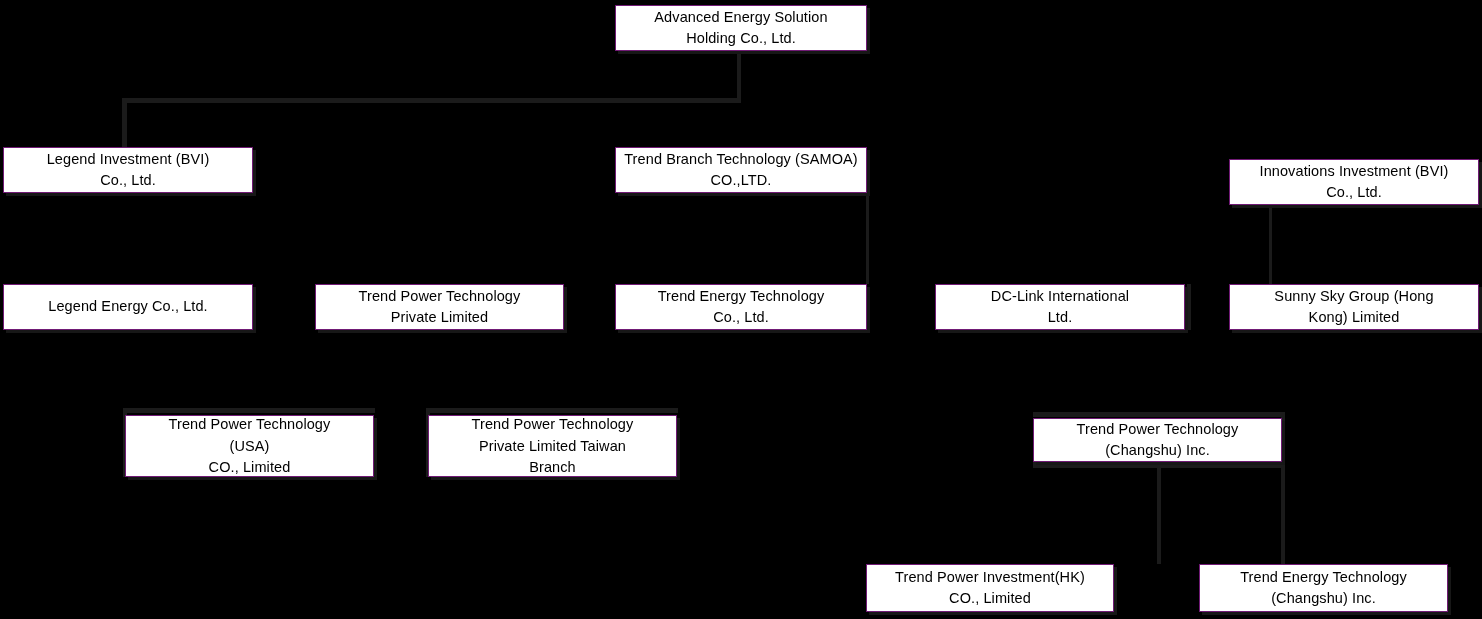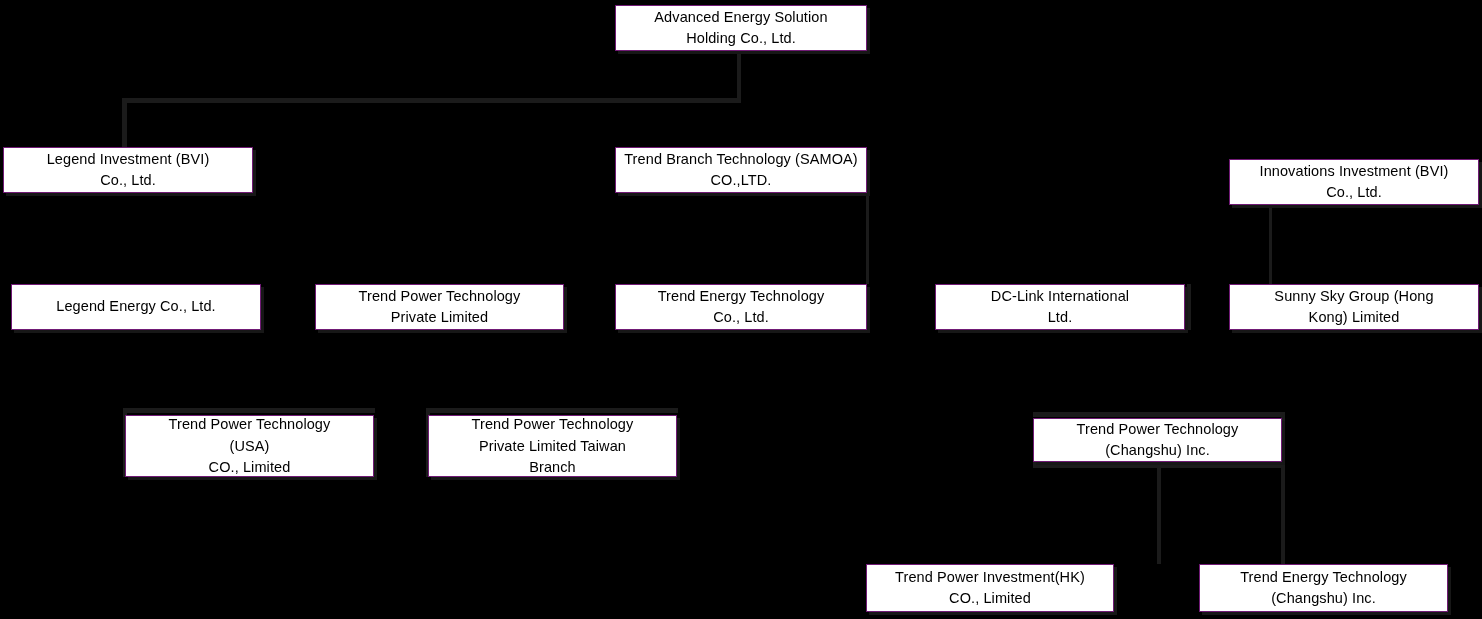--- a/index.html
+++ b/index.html
@@ -75,21 +75,21 @@
 Co., Ltd.</span>
     </div>
     <div class="node" style="left: 615px; top: 147px; width: 252px; height: 46px;">
       <span>Trend Branch Technology (SAMOA)
 CO.,LTD.</span>
     </div>
     <div class="node" style="left: 1229px; top: 147px; width: 250px; height: 46px; margin-top: 12px;">
       <span>Innovations  Investment  (BVI)
 Co., Ltd.</span>
     </div>
-    <div class="node" style="left: 11px; top: 284px; width: 250px; height: 46px;">
+    <div class="node" style="left: 3px; top: 284px; width: 250px; height: 46px;">
       <span>Legend Energy Co., Ltd.</span>
     </div>
     <div class="node" style="left: 315px; top: 284px; width: 249px; height: 46px;">
       <span>Trend Power Technology
 Private Limited</span>
     </div>
     <div class="node" style="left: 615px; top: 284px; width: 252px; height: 46px;">
       <span>Trend Energy Technology
 Co., Ltd.</span>
     </div>

